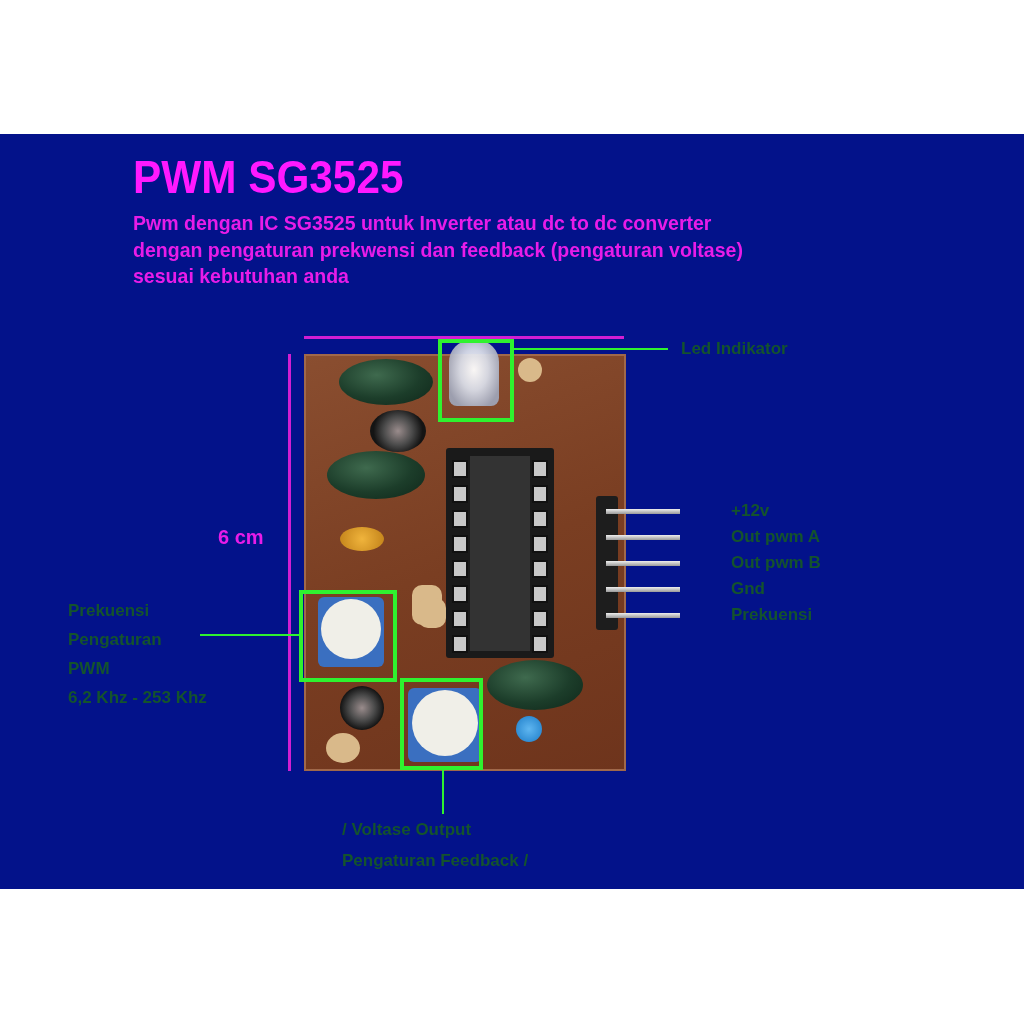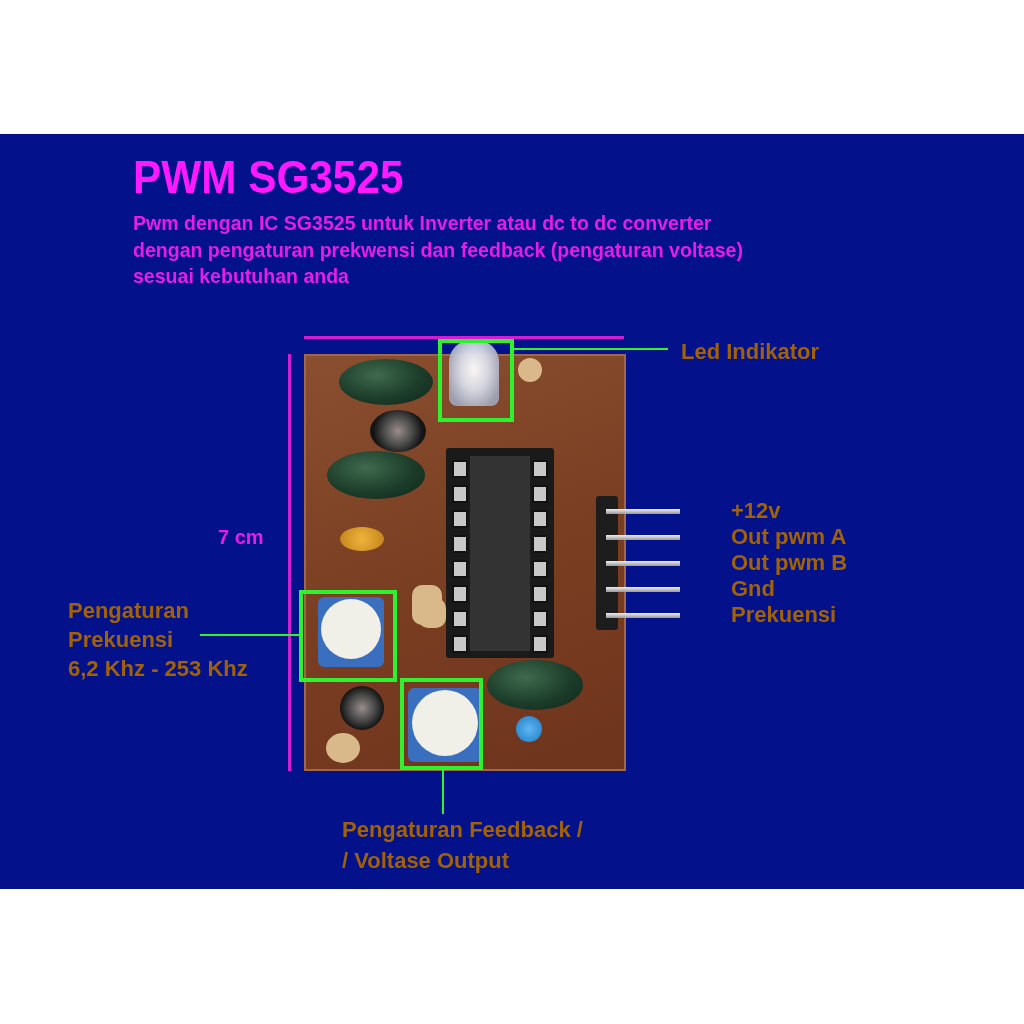--- a/index.html
+++ b/index.html
@@ -3,21 +3,21 @@
   <meta charset="utf-8">
   <style>
     html, body { margin:0; padding:0; }
     body { width:1024px; height:1024px; background:#ffffff; position:relative; overflow:hidden;
       font-family:"Liberation Sans", sans-serif; }
     .panel { position:absolute; left:0; top:134px; width:1024px; height:755px; background:#03128a; }
     .abs { position:absolute; }
     .title { left:133px; top:150px; font-size:46px; font-weight:bold; color:#ff19ff; letter-spacing:0px; transform:scaleX(0.92); transform-origin:left; white-space:nowrap; }
     .desc { left:133px; top:210px; font-size:21px; font-weight:bold; color:#e81ce8; line-height:26.5px; white-space:nowrap; transform:scaleX(0.93); transform-origin:left; }
     .magenta { color:#e81ce8; font-weight:bold; font-size:20px; }
-    .green { color:#a16207; font-weight:bold; font-size:22px; white-space:nowrap; }
+    .green { color:#14532d; font-weight:bold; font-size:17px; white-space:nowrap; }
     .mline { background:#d21ed2; position:absolute; }
     .gline { background:#2ff22f; position:absolute; }
     .gbox { position:absolute; border:4px solid #2ff22f; box-sizing:border-box; }
     .pcb { position:absolute; left:304px; top:354px; width:322px; height:417px;
       background:linear-gradient(160deg,#8a4e30 0%,#7a3e22 50%,#6e341c 100%); box-shadow: inset 0 0 0 2px #a0684a; }
     .cap-green { position:absolute; background:radial-gradient(ellipse at 40% 35%, #3f6a4e 0%, #1c3d2a 55%, #0f2619 100%); border-radius:50%; }
     .ic { position:absolute; left:446px; top:448px; width:108px; height:210px; background:#1a1a1a; border-radius:3px; }
     .ic-body { position:absolute; left:24px; top:8px; width:60px; height:195px; background:#333; }
     .pin { position:absolute; width:12px; height:14px; background:#c8c8c8; border:2px solid #111; }
     .header-pin { position:absolute; height:5px; background:linear-gradient(#eee,#999); }
@@ -38,21 +38,21 @@
 <div class="abs title">PWM SG3525</div>
 <div class="abs desc">
   <div>Pwm dengan IC SG3525 untuk Inverter atau dc to dc converter</div>
   <div>dengan pengaturan prekwensi dan feedback (pengaturan voltase)</div>
   <div>sesuai kebutuhan anda</div>
 </div>
 
 <div class="abs magenta" style="left:438px;top:308px;margin-top:44px;">3.5 cm</div>
 <div class="mline" style="left:304px;top:336px;width:320px;height:3px;"></div>
 
-<div class="abs magenta" style="left:218px;top:526px;">7 cm</div>
+<div class="abs magenta" style="left:218px;top:526px;">6 cm</div>
 <div class="mline" style="left:288px;top:354px;width:3px;height:417px;"></div>
 
 <div class="pcb"></div>
 <div class="cap-green" style="left:339px;top:359px;width:94px;height:46px;"></div>
 <div class="ecap" style="left:370px;top:410px;width:56px;height:42px;"></div>
 <div class="cap-green" style="left:327px;top:451px;width:98px;height:48px;"></div>
 <div class="ceramic" style="left:340px;top:527px;width:44px;height:24px;background:radial-gradient(circle,#f0b43c,#c08018);"></div>
 <div class="led"></div>
 <div class="resistor" style="left:518px;top:358px;width:24px;height:24px;border-radius:50%;"></div>
 
@@ -102,28 +102,29 @@
 <div class="gbox" style="left:299px;top:590px;width:98px;height:92px;"></div>
 <div class="gbox" style="left:400px;top:678px;width:83px;height:92px;"></div>
 
 <div class="gline" style="left:514px;top:348px;width:154px;height:2px;"></div>
 <div class="gline" style="left:200px;top:634px;width:100px;height:2px;"></div>
 <div class="gline" style="left:442px;top:770px;width:2px;height:44px;"></div>
 
 <div class="abs green" style="left:681px;top:339px;">Led Indikator</div>
 
 <div class="abs green" style="left:68px;top:596px;line-height:29px;">
+  <div>Prekuensi</div>
   <div>Pengaturan</div>
-  <div>Prekuensi</div>
+  <div>PWM</div>
   <div>6,2 Khz - 253 Khz</div>
 </div>
 
 <div class="abs green" style="left:342px;top:814px;line-height:31px;">
+  <div>/ Voltase Output</div>
   <div>Pengaturan Feedback /</div>
-  <div>/ Voltase Output</div>
 </div>
 
 <div class="abs green" style="left:687px;top:498px;line-height:26px;margin-left:44px;">
   <div>+12v</div>
   <div>Out pwm A</div>
   <div>Out pwm B</div>
   <div>Gnd</div>
   <div>Prekuensi</div>
 </div>
 

